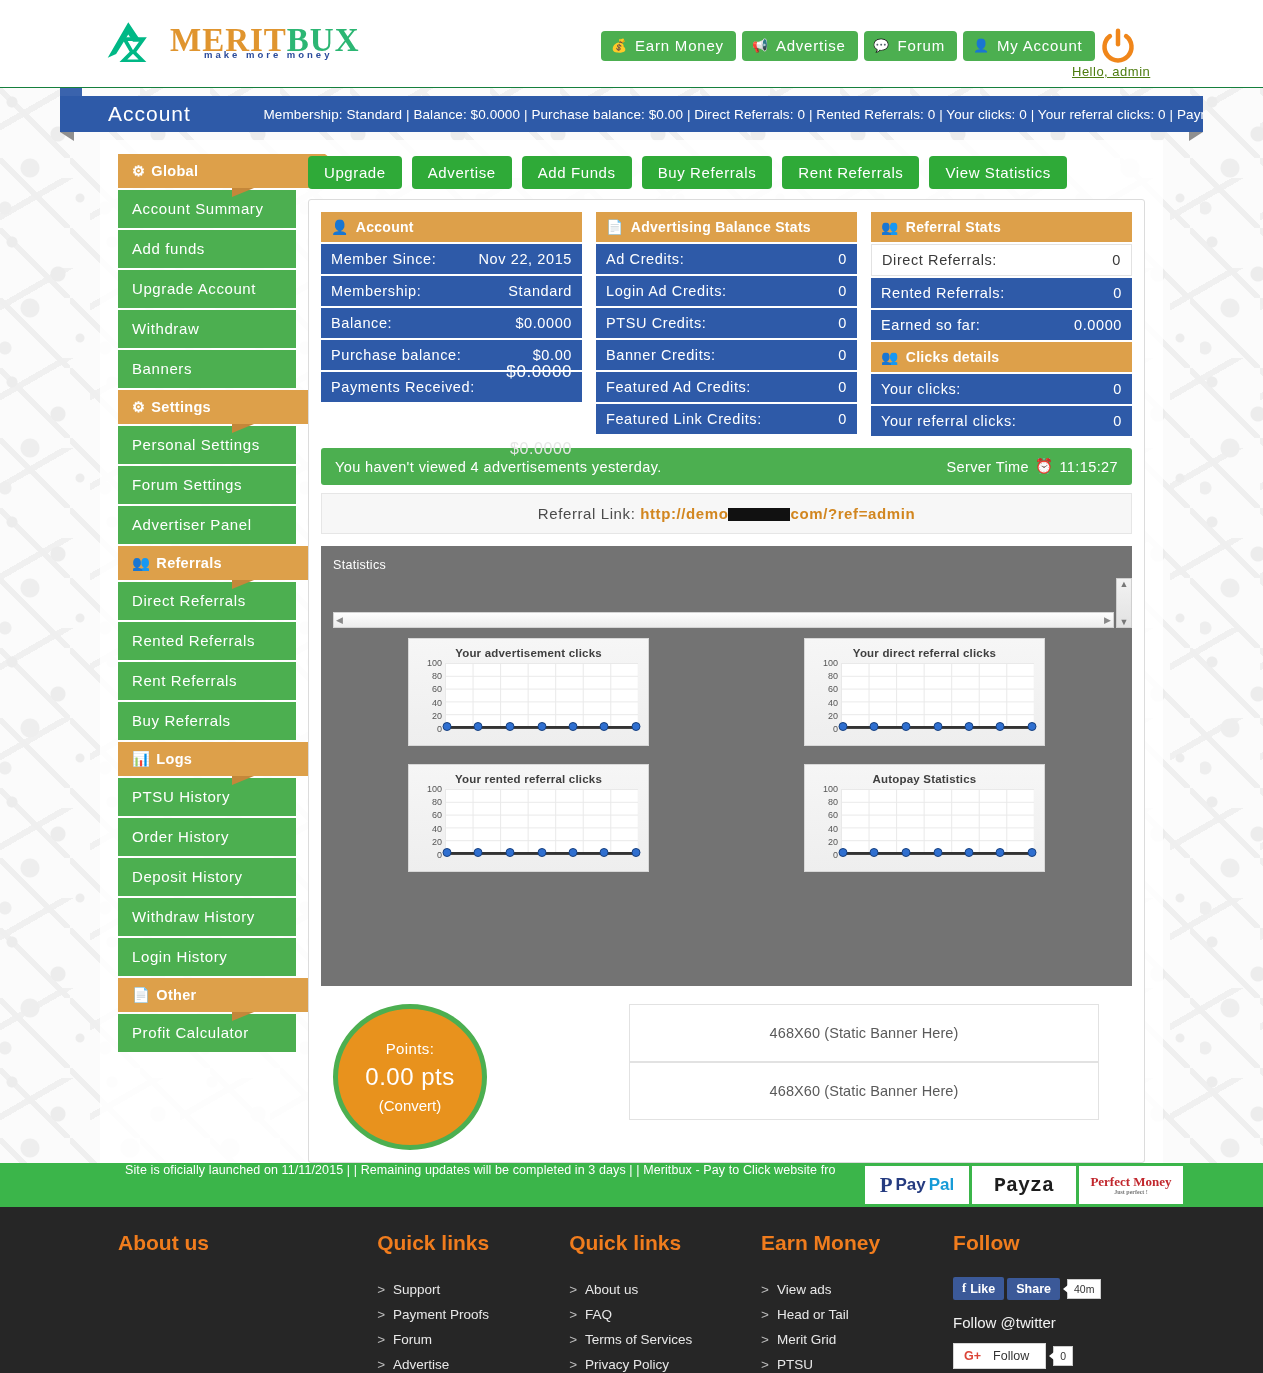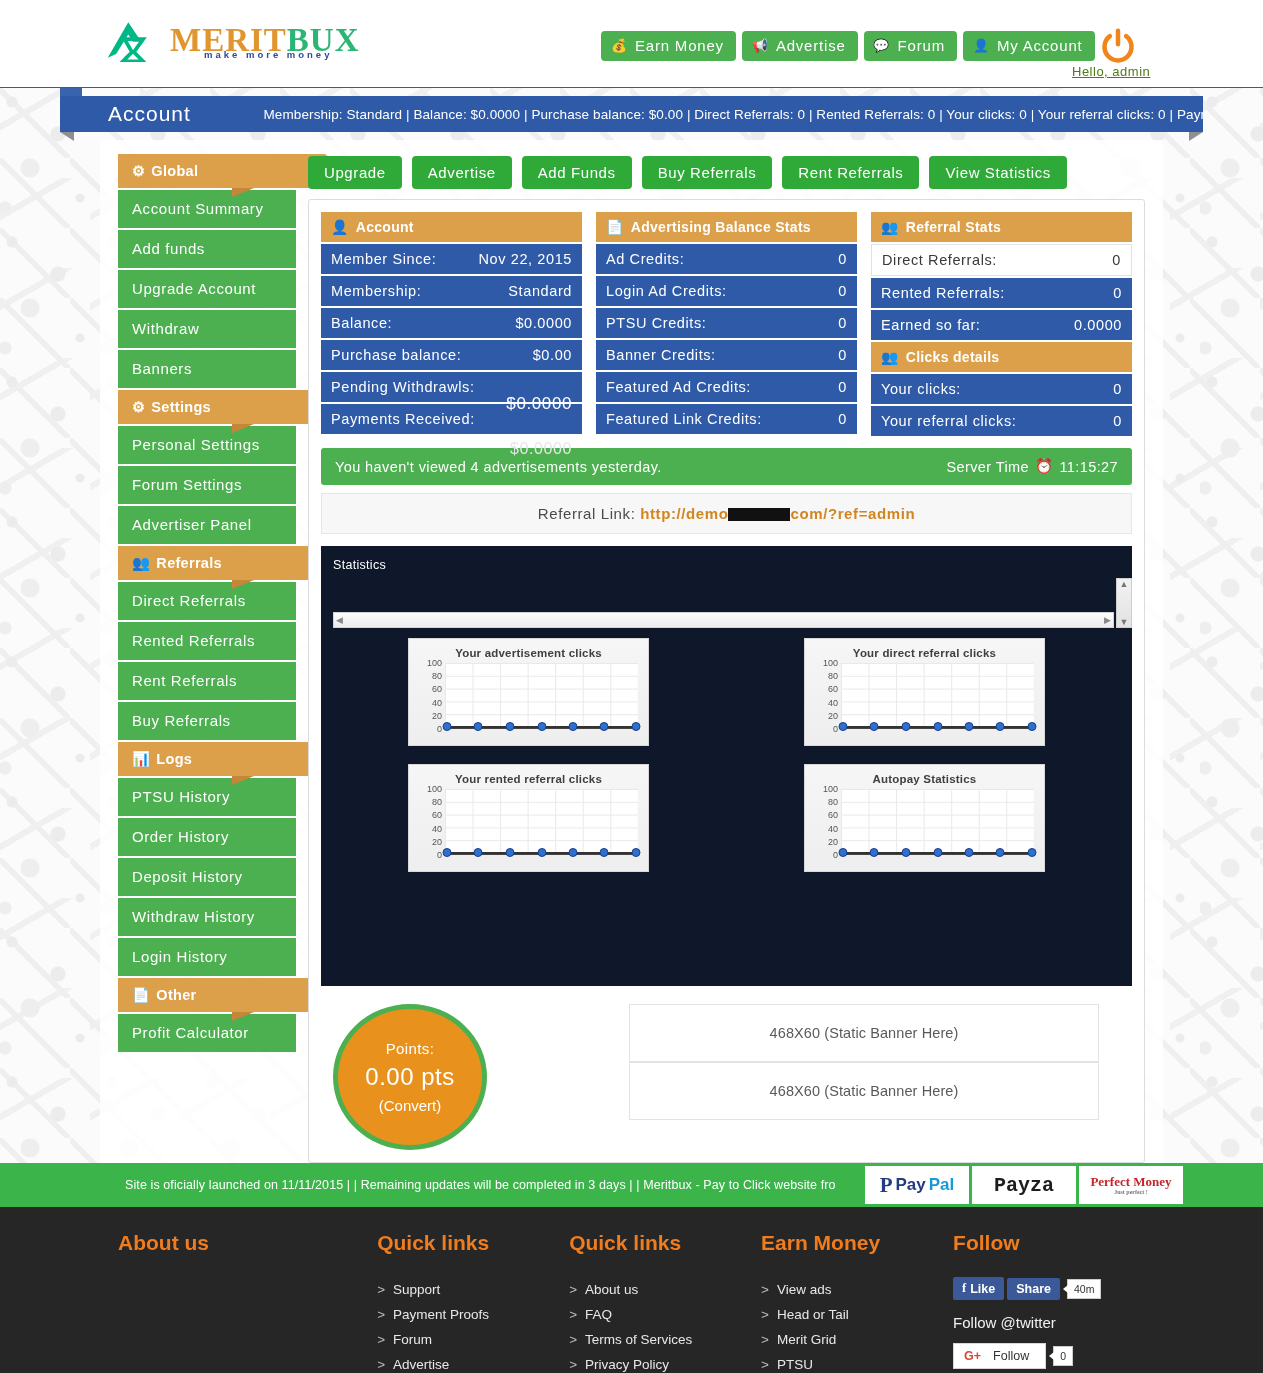--- a/index.html
+++ b/index.html
@@ -253,21 +253,21 @@
     font-size: 15px;
     color: #4b4b4b;
     letter-spacing: .6px;
   }
   .ref-link .url { color: #d2861f; font-weight: bold; }
   .redact { display: inline-block; width: 62px; height: 13px; background: #111; vertical-align: -2px; }
 
   
   .stats-box {
     margin-top: 12px;
-    background: #0f172a;
+    background: #737373;
     position: relative;
     height: 440px;
     padding: 12px;
   }
   .stats-label { color: #fff; font-size: 12.5px; letter-spacing: .3px; }
   .vscroll {
     position: absolute; right: 0px; top: 32px;
     width: 16px; height: 50px;
     background: linear-gradient(#f2f2f2,#e2e2e2);
     border: 1px solid #cfcfcf;
@@ -353,21 +353,21 @@
     display: flex; align-items: center; justify-content: center;
     font-size: 14.5px; color: #5a5a5a;
     letter-spacing: .1px;
     cursor: pointer;
   }
 
   
   .news-strip {
     background: #3bb54a;
     height: 44px;
-    display: flex; align-items: center;
+    display: flex; 
     position: relative;
     z-index: 4;
   }
   .news-text {
     color: #fff; font-size: 12.5px; margin-left: 125px; white-space: nowrap;
     letter-spacing: .1px;
   }
   .pay-logos { position: absolute; right: 80px; top: 3px; display: flex; gap: 3px; }
   .pay-logo {
     background: #fff; height: 38px; width: 104px;
@@ -588,24 +588,20 @@
                 <span>Membership:</span>
                 <span class="v">Standard</span>
               </div>
               <div class="stat-line">
                 <span>Balance:</span>
                 <span class="v">$0.0000</span>
               </div>
               <div class="stat-line">
                 <span>Purchase balance:</span>
                 <span class="v">$0.00</span>
-              </div>
-              <div class="stat-line">
-                <span>Pending Withdrawls:</span>
-                <span class="v"></span>
               </div>
               <div class="stat-line" style="position:relative;">
                 <span>Payments Received:</span>
                 <span class="v" style="position:absolute;right:10px;top:-10px;font-size:17px;">$0.0000</span>
               </div>
               <div class="overflow-val" style="top:100%;margin-top:4px;">$0.0000</div>
             </div>
 
             <div class="stat-col">
               <div class="stat-head">

